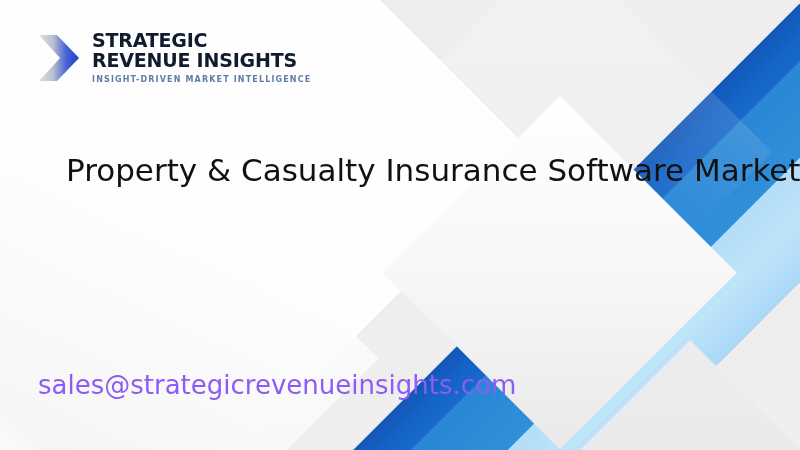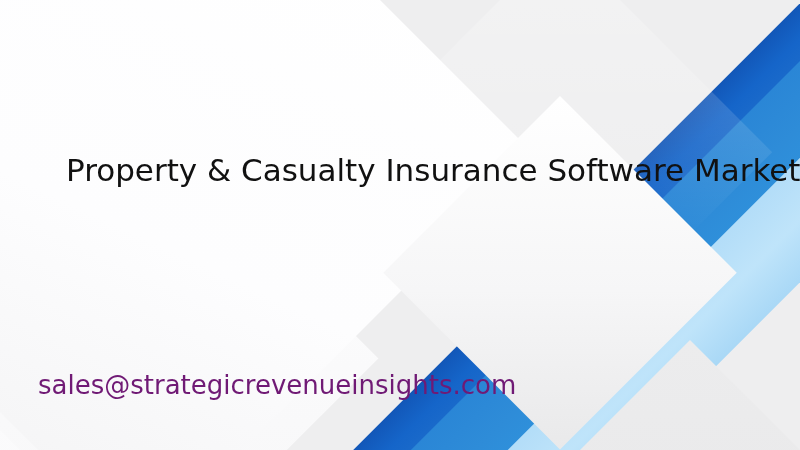--- a/index.html
+++ b/index.html
@@ -160,21 +160,21 @@
   }
 
   
   .email {
     position: absolute;
     left: 38px;
     top: 369px;
     font-family: "DejaVu Sans", sans-serif;
     font-size: 26px;
     font-weight: normal;
-    color: #701a75;
+    color: #8b5cf6;
     white-space: nowrap;
     line-height: 32px;
   }
 </style>
 </head>
 <body>
 
 <div id="slide">
 
   <div class="bg-base"></div>
@@ -185,18 +185,36 @@
   <div class="stripes">
     <div class="stripe stripe-dark"></div>
     <div class="stripe stripe-mid"></div>
     <div class="stripe stripe-light"></div>
     <div class="stripe-sheen"></div>
   </div>
 
   <div class="facet facet-d"></div>
   <div class="facet facet-e"></div>
 
+  <div class="logo">
+    <svg class="logo-mark" viewBox="0 0 44 50">
+      <defs>
+        <linearGradient id="chevGrad" x1="0" y1="0" x2="1" y2="0">
+          <stop offset="0%" stop-color="#dcdee1"></stop>
+          <stop offset="35%" stop-color="#b9c0cf"></stop>
+          <stop offset="68%" stop-color="#4a63d4"></stop>
+          <stop offset="100%" stop-color="#1b43c8"></stop>
+        </linearGradient>
+      </defs>
+      <path d="M2 2 L20 2 L42 25 L20 48 L2 48 L23 25 Z" fill="url(#chevGrad)"></path>
+    </svg>
+    <div class="logo-text">
+      <div class="logo-line1">STRATEGIC</div>
+      <div class="logo-line2">REVENUE INSIGHTS</div>
+      <div class="logo-tagline">INSIGHT-DRIVEN MARKET INTELLIGENCE</div>
+    </div>
+  </div>
 
   <div class="headline">Property &amp; Casualty Insurance Software Market</div>
 
   <div class="email">sales@strategicrevenueinsights.com</div>
 
 </div>
 
 </body></html>

